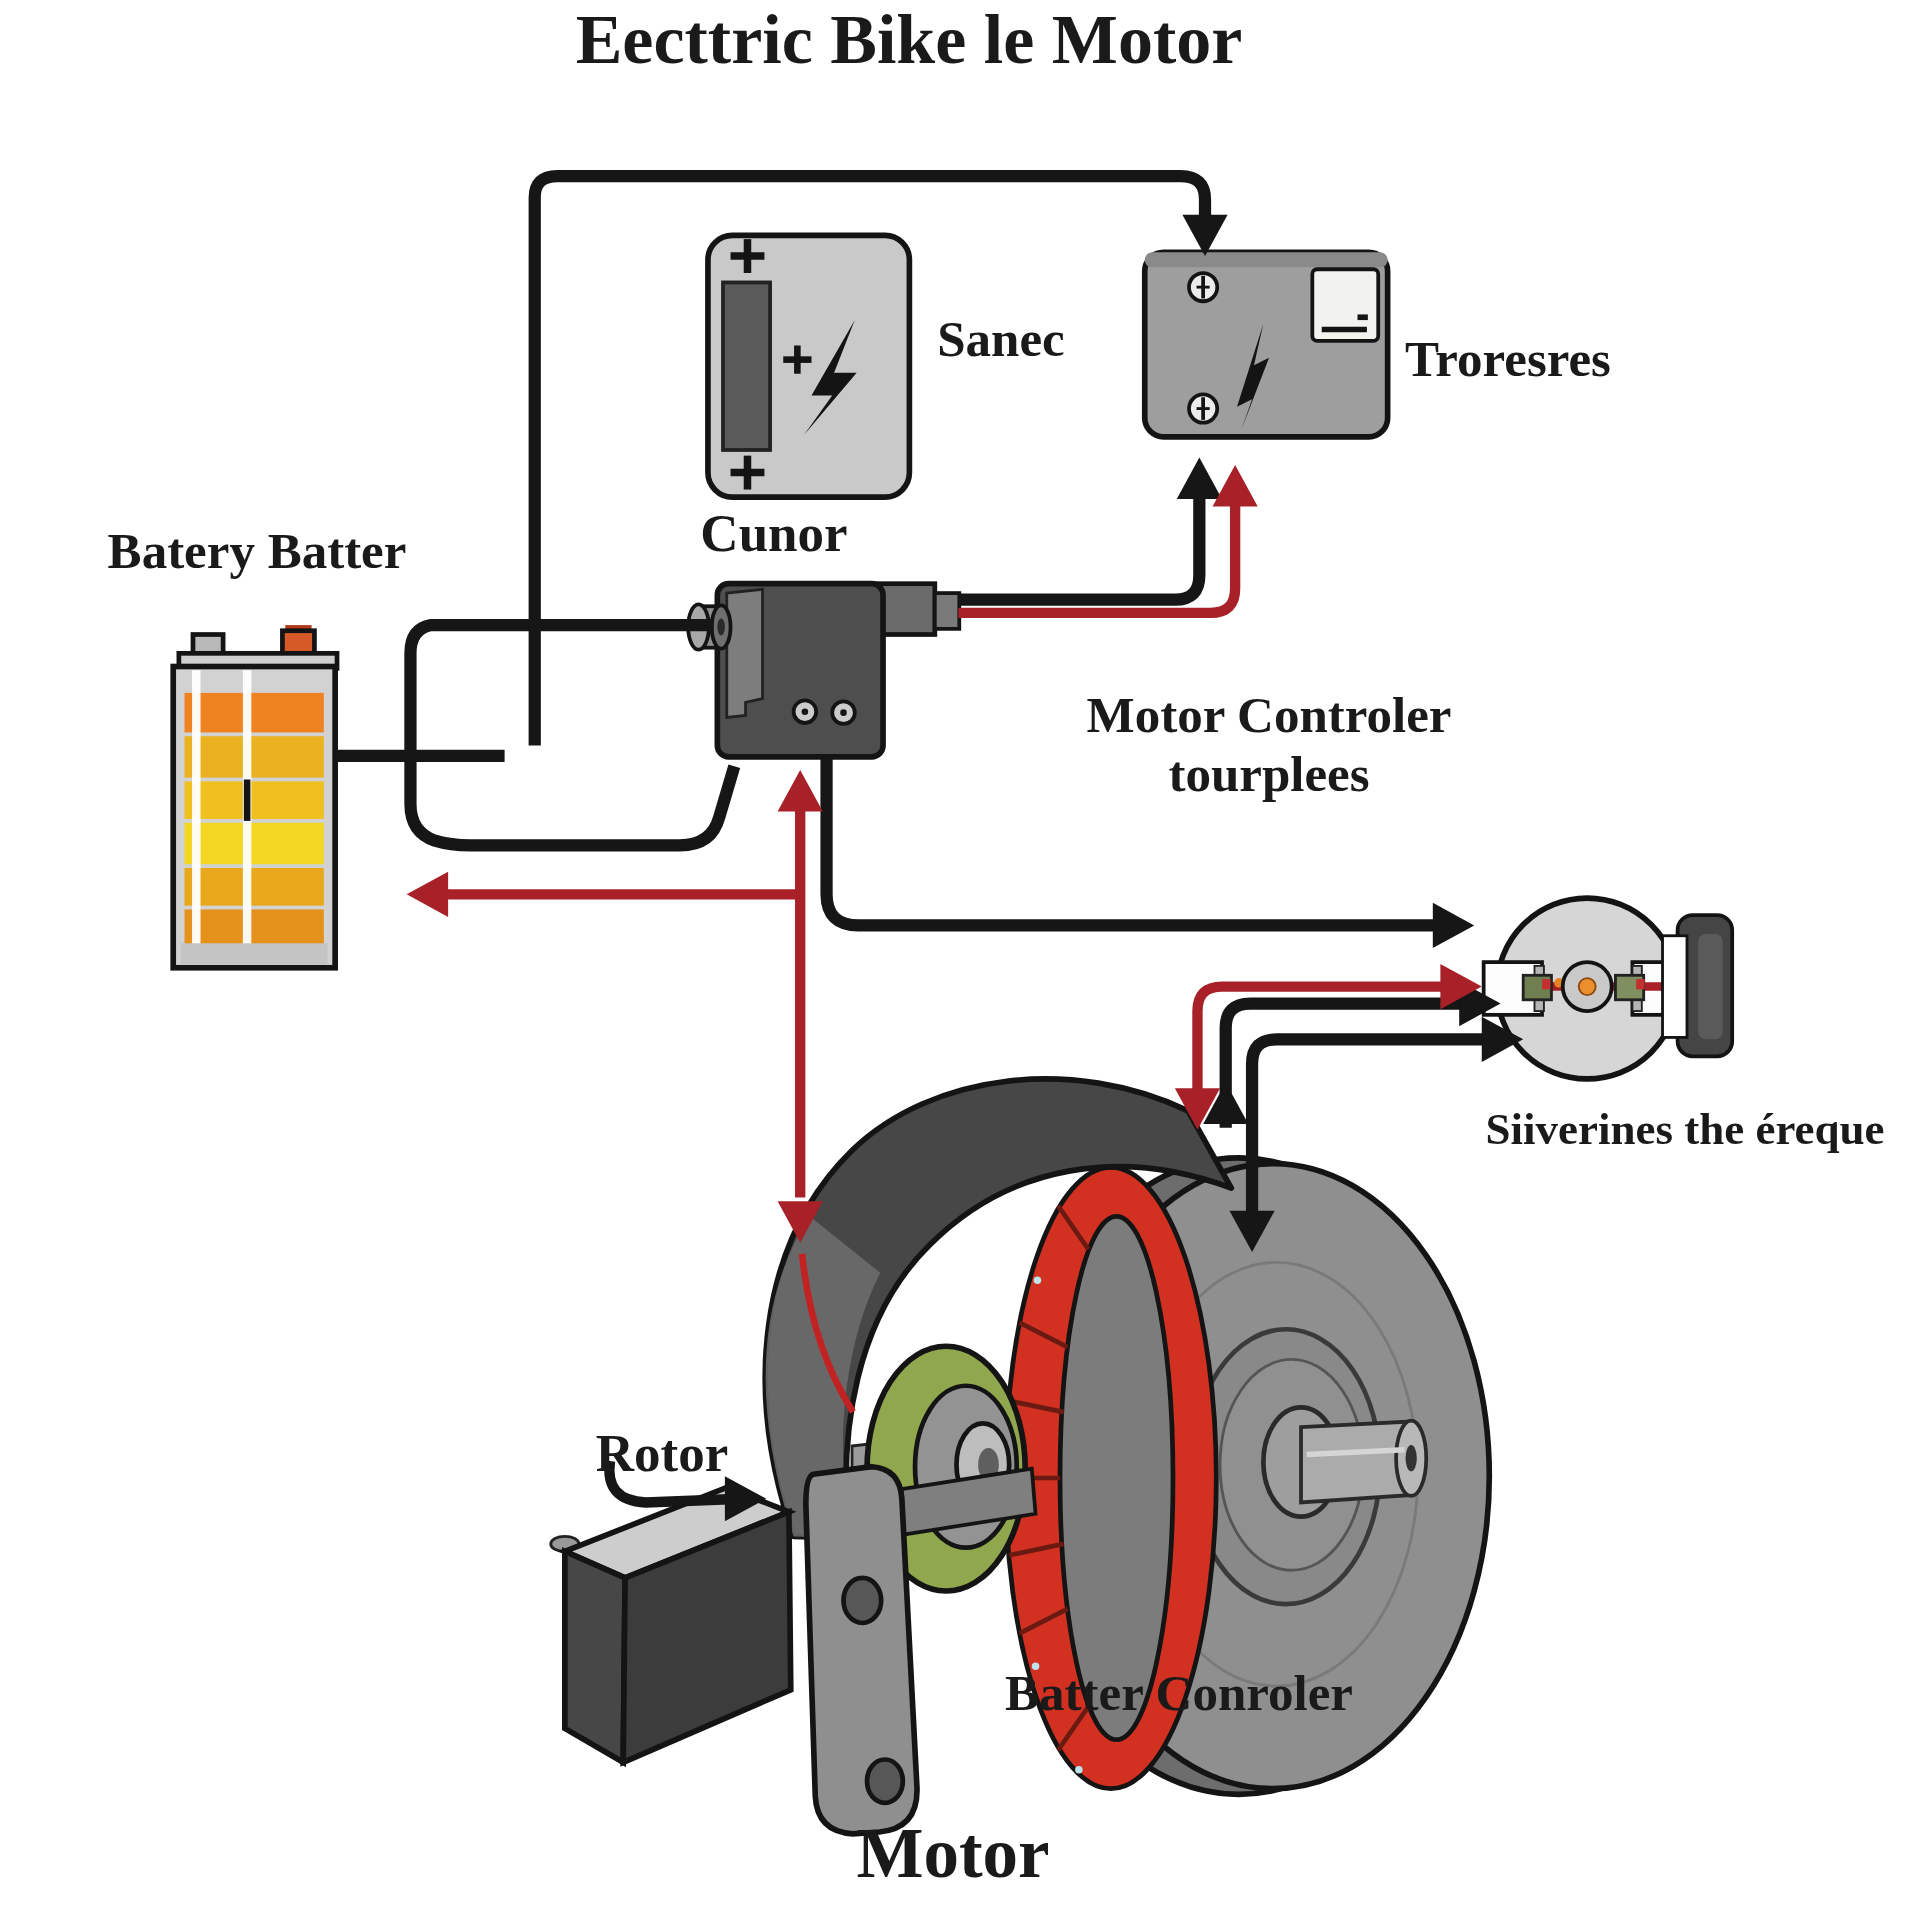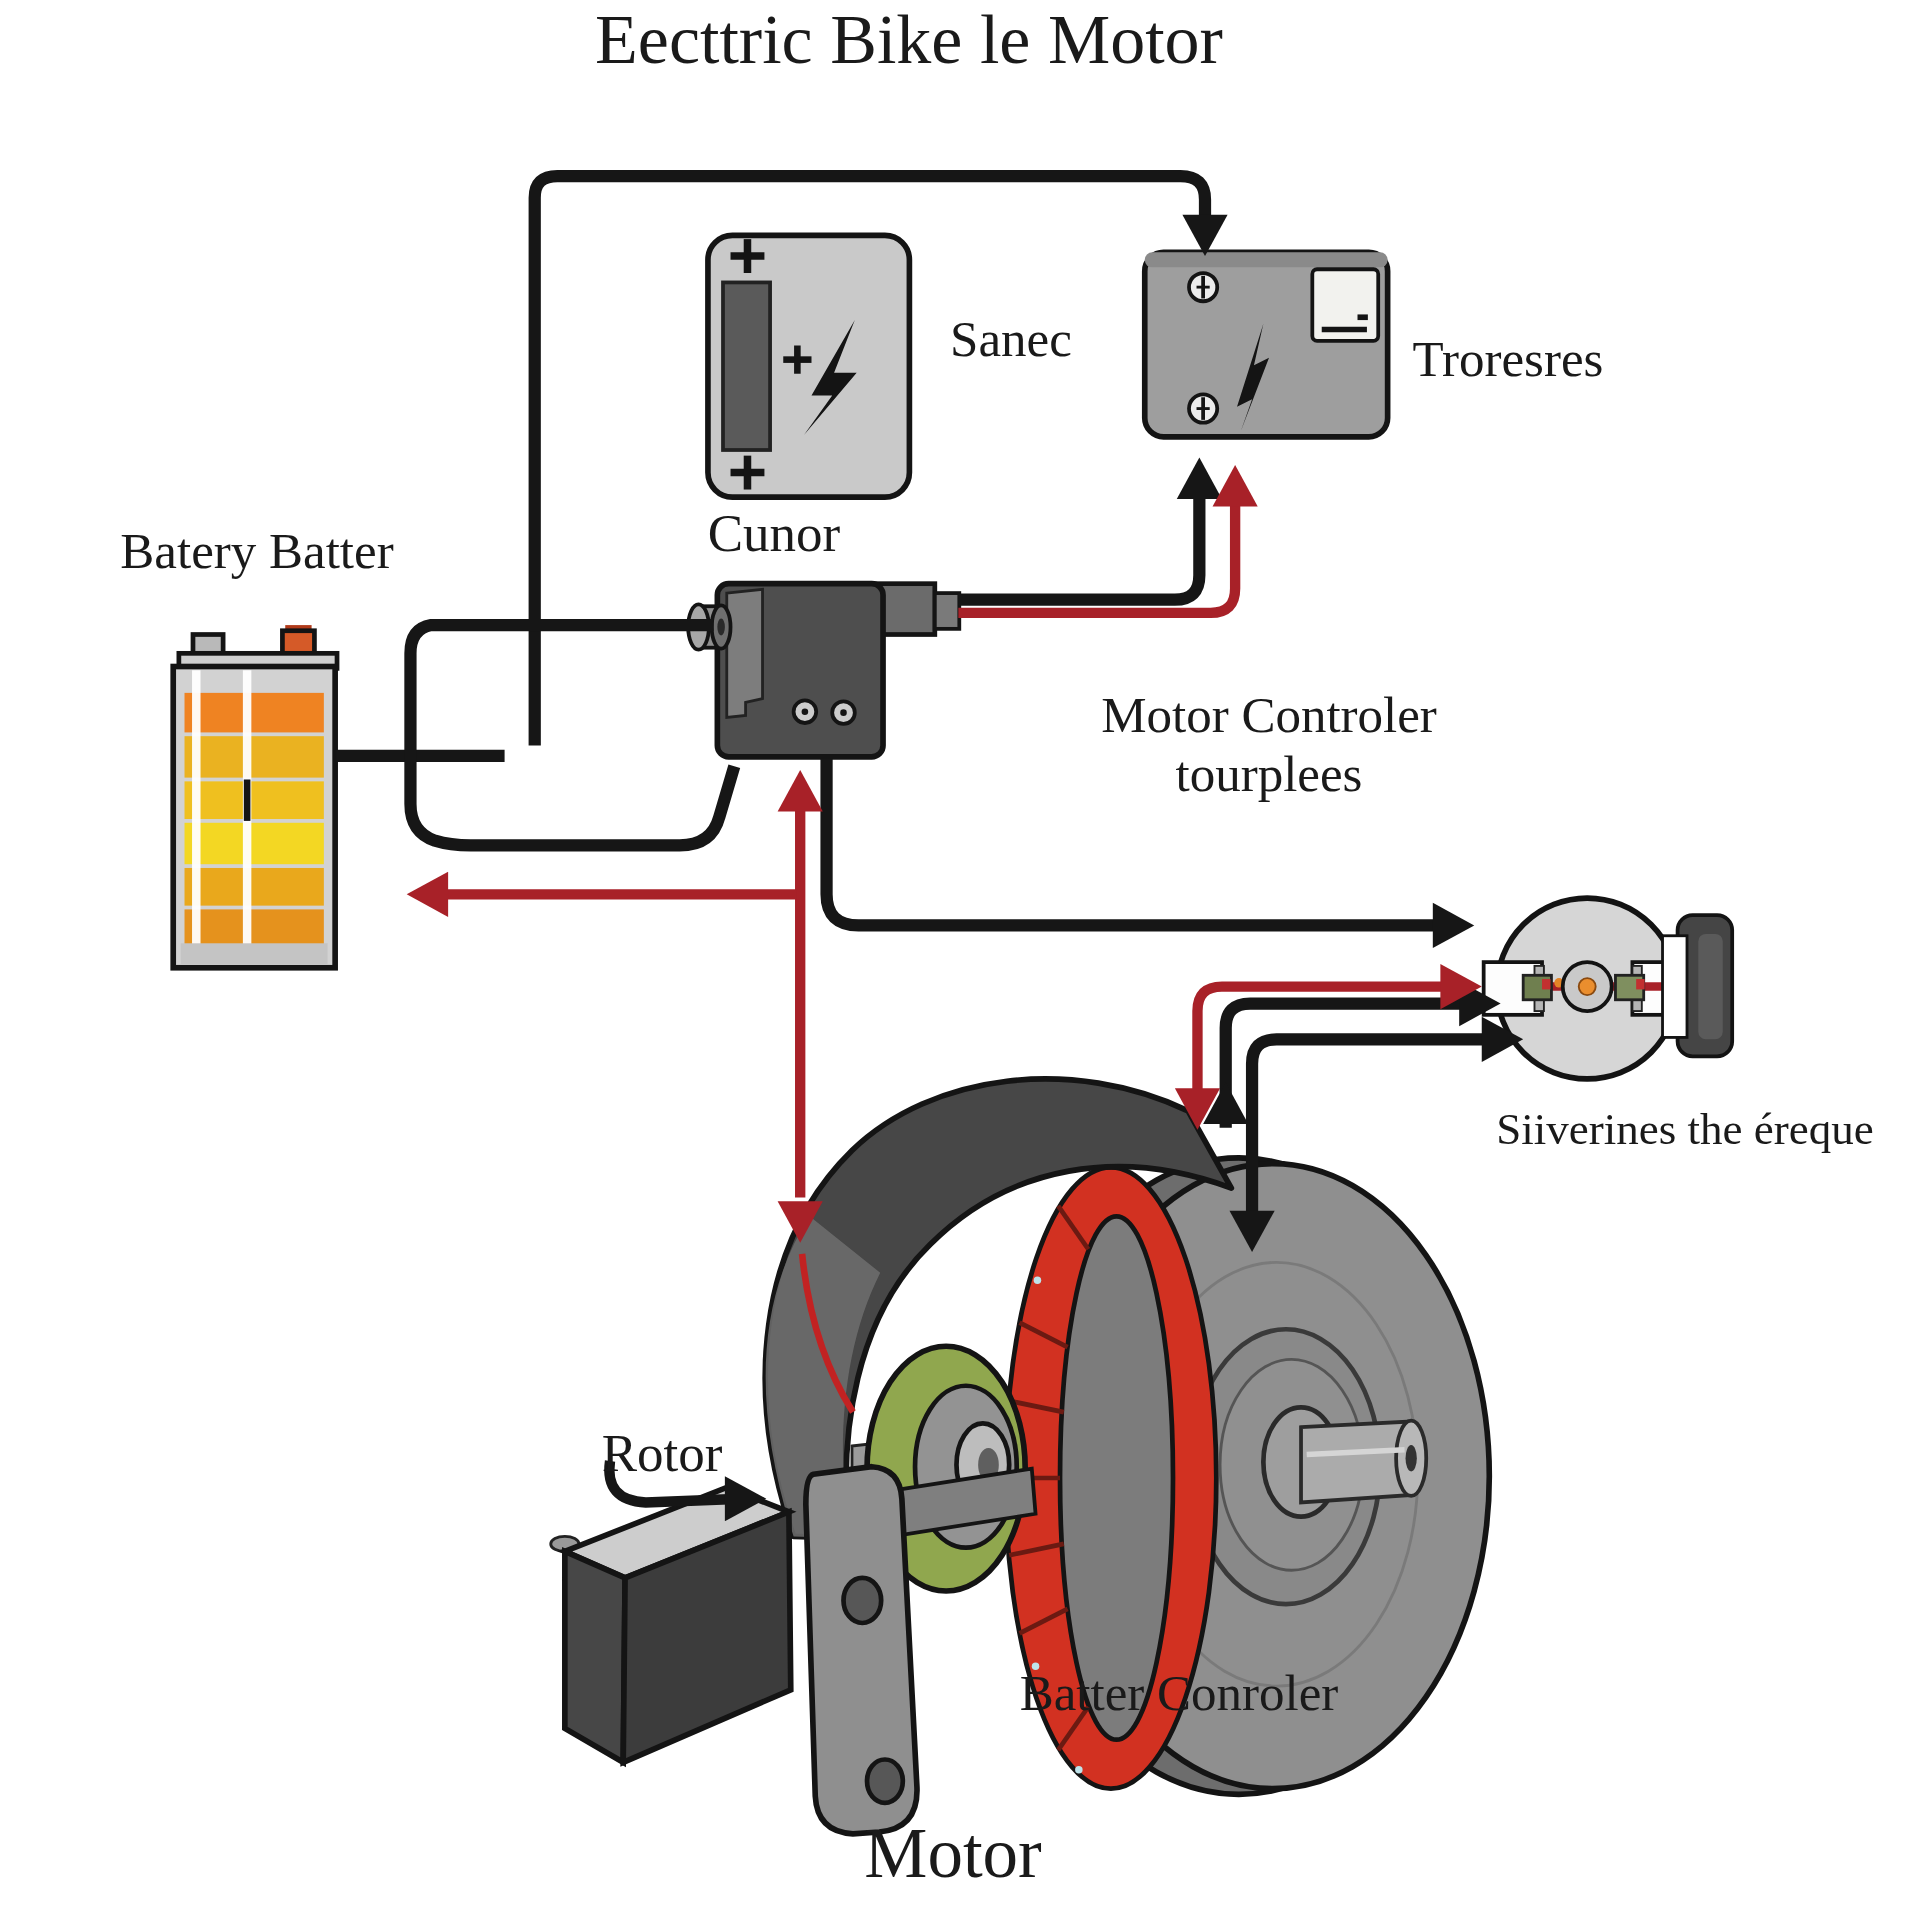--- a/index.html
+++ b/index.html
@@ -1,20 +1,20 @@
 <!DOCTYPE html>
 <html style="font-size:15px"><head>
 <meta charset="utf-8">
 <style>
   html,body{margin:0;padding:0;background:#ffffff;}
   #stage{position:relative;width:1928px;height:1928px;background:#ffffff;overflow:hidden;
          font-family:"Liberation Serif", serif;}
   #art{position:absolute;left:0;top:0;}
   .lbl{position:absolute;transform:translate(-50%,-50%);white-space:nowrap;
-       font-weight:normal;color:#1a1a1a;text-align:center;line-height:1.16;}
+       font-weight:bold;color:#1a1a1a;text-align:center;line-height:1.16;}
   .fs74{font-size:70px;} .fs70{font-size:71px;} .fs56{font-size:53px;}
   .fs54{font-size:51px;} .fs52{font-size:49px;} .fs48{font-size:45px;}
 </style>
 </head>
 <body>
 
 <div id="stage">
 
 <svg id="art" width="1928" height="1928" viewBox="0 0 2048 2048">
 
@@ -193,21 +193,21 @@
     <polygon points="1312,494 1288,538 1336,538"></polygon>
     <polygon points="850,818 826,862 874,862"></polygon>
     <polygon points="850,1320 826,1276 874,1276"></polygon>
     <polygon points="432,950 476,926 476,974"></polygon>
     <polygon points="1272,1200 1248,1156 1296,1156"></polygon>
     <polygon points="1574,1048 1530,1024 1530,1072"></polygon>
   </g>
 </svg>
 
   <div class="lbl fs74" style="left:909px;top:40px;">Eecttric Bike le Motor</div>
-  <div class="lbl fs54" style="left:1001px;top:340px;margin-left:10px;">Sanec</div>
+  <div class="lbl fs54" style="left:1001px;top:340px;">Sanec</div>
   <div class="lbl fs54" style="left:1508px;top:360px;">Troresres</div>
   <div class="lbl fs54" style="left:257px;top:552px;">Batery Batter</div>
   <div class="lbl fs56" style="left:774px;top:534px;">Cunor</div>
   <div class="lbl fs54" style="left:1269px;top:745px;">
     <div>Motor Controler</div>
     <div>tourplees</div>
   </div>
   <div class="lbl fs48" style="left:1685px;top:1129px;">Siiverines the éreque</div>
   <div class="lbl fs56" style="left:662px;top:1428px;margin-top:26px;">Rotor</div>
   <div class="lbl fs54" style="left:1179px;top:1694px;">Batter Conroler</div>

